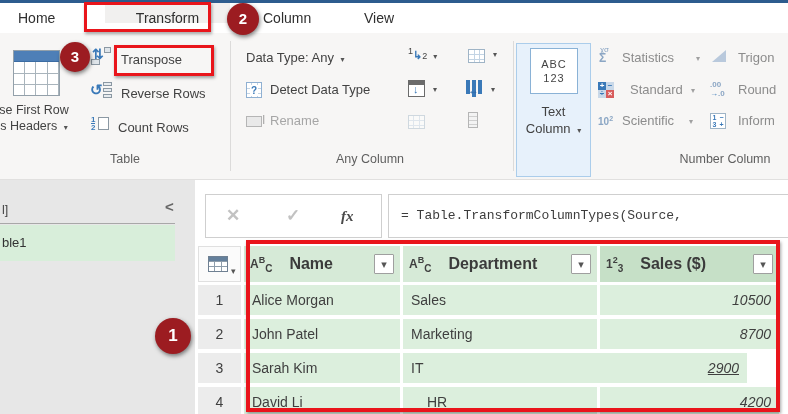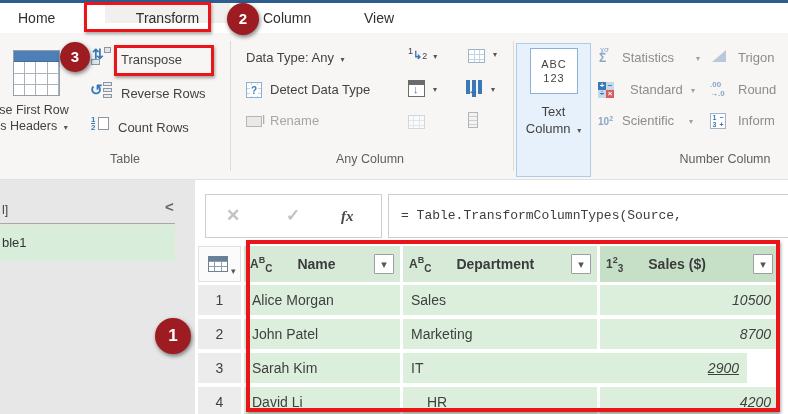--- a/index.html
+++ b/index.html
@@ -94,21 +94,21 @@
 
 .corner { position:absolute; left:2px; top:66px; width:43px; height:36px; background:#fbfbfb; border:1px solid #e0e0e0; }
 .cornericon { position:absolute; left:9px; top:9px; width:20px; height:16px; border:1px solid #6f8092; background:
   repeating-linear-gradient(to right, transparent 0 5.4px, #8e9dab 5.4px 6.4px),
   repeating-linear-gradient(to bottom, transparent 0 4.2px, #8e9dab 4.2px 5.2px);
   background-color:#fff; }
 .cornericon .h { position:absolute; left:0; top:0; width:100%; height:4px; background:#64809c; }
 .cornerdd { position:absolute; left:32px; top:19px; font-size:9px; color:#555; }
 .hcell { position:absolute; top:66px; height:36px; background:#d6ead7; display:flex; align-items:center; padding:0 6px; }
 .hcell.sales { background:#c6e0c7; }
-.hlabel { font-weight:bold; font-size:14px; color:#3b3b3b; margin-left:25px; white-space:nowrap; }
+.hlabel { font-weight:bold; font-size:16px; color:#3b3b3b; margin-left:17px; white-space:nowrap; }
 .filterbox { margin-left:auto; width:20px; height:20px; background:#fff; border:1px solid #9f9f9f; border-radius:1px; text-align:center; line-height:18px; font-size:11px; color:#555; }
 .ticon { font-size:13px; color:#3f3f3f; font-weight:bold; white-space:nowrap; }
 .ticon .s1 { font-size:12px; }
 .ticon .s2 { font-size:9px; vertical-align:super; }
 .ticon .s3 { font-size:10px; vertical-align:sub; }
 .rnum { position:absolute; left:2px; width:43px; height:30px; background:#ececec; text-align:center; line-height:30px; font-size:14px; color:#3f3f3f; }
 .dcell { position:absolute; height:30px; background:#dcefdd; line-height:30px; font-size:14px; color:#3f3f3f; padding:0 8px; white-space:nowrap; overflow:hidden; }
 .dcell.num { text-align:right; font-style:italic;padding-left:17px; }
 
 .redbox { position:absolute; border:3px solid #e9151b; z-index:50; box-shadow:1px 2px 3px rgba(0,0,0,0.35); }

